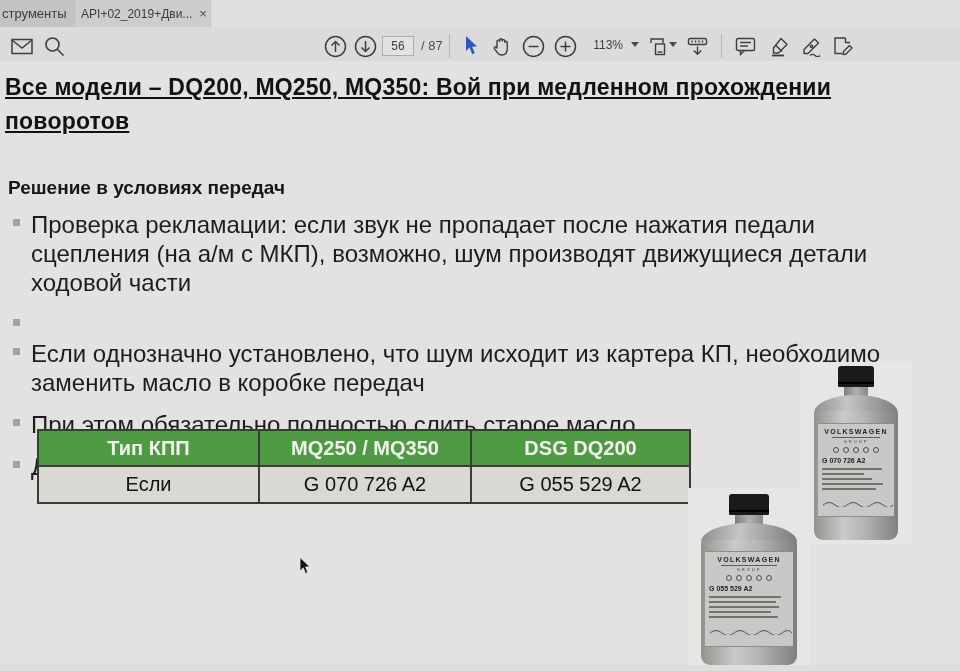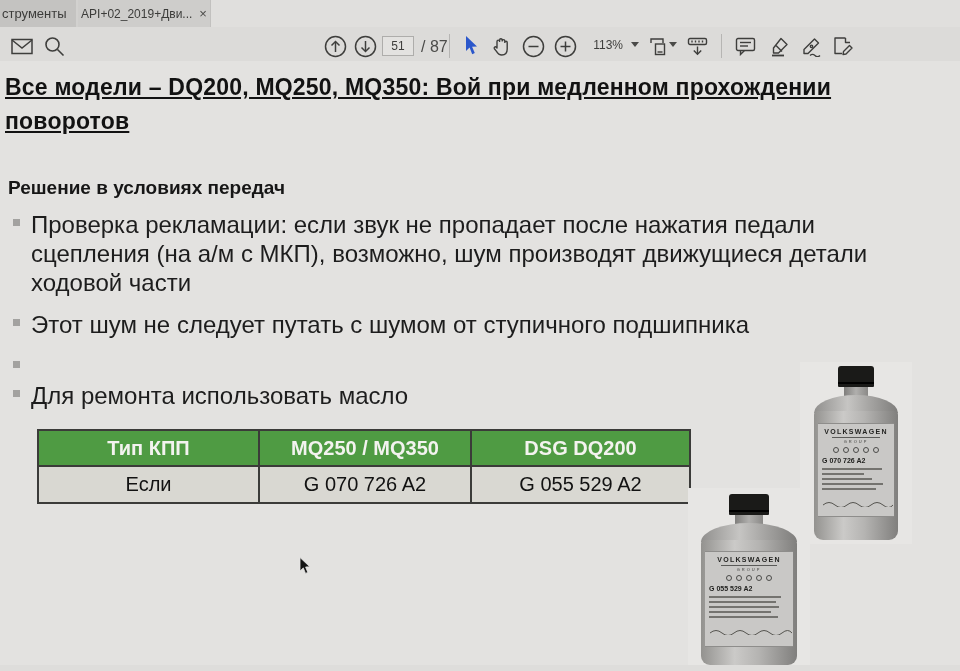--- a/index.html
+++ b/index.html
@@ -15,21 +15,21 @@
   .tab-doc .close { font-size:13px; color:#4a4a48; line-height:1; cursor:default; }
   .tab-rest { position:absolute; left:210px; top:0; width:750px; height:27px; background:#e0dfdd; border-left:1px solid #c2c1bf; }
 
   
   .toolbar { position:absolute; top:27px; left:0; width:960px; height:38px; background:#dcdbd9; border-bottom:2px solid #6e6e6c; }
   .tb { position:absolute; top:5px; width:28px; height:28px; display:flex; align-items:center; justify-content:center; }
   .tb svg { display:block; }
   .sep { position:absolute; top:7px; width:1px; height:24px; background:#b6b5b3; }
   .pagebox { position:absolute; top:9px; left:382px; width:32px; height:20px; border:1px solid #aeadab;
              background:#e3e2e0; font-size:12px; color:#3e3e3c; text-align:center; line-height:18px; }
-  .pagecount { position:absolute; top:11px; left:421px; font-size:16px; color:#4c4c4a; }
+  .pagecount { position:absolute; top:11px; left:421px; font-size:13px; color:#4c4c4a; }
   .zoomlabel { position:absolute; top:11px; left:585px; font-size:12px; color:#3e3e3c; width:38px; text-align:right; }
   .caret { position:absolute; width:0; height:0; border-left:4px solid transparent; border-right:4px solid transparent;
            border-top:5px solid #4a4a48; }
 
   
   .page { position:absolute; top:61px; left:0; width:960px; height:604px; background:#e3e2e0; }
 
   .doc-title { position:absolute; left:5px; top:9px; width:932px; font-size:23px; font-weight:bold;
                color:#121212; line-height:34px; text-decoration:underline; letter-spacing:0.2px; }
   .section-heading { position:absolute; left:8px; top:116px; font-size:19px; font-weight:bold; color:#161616; }
@@ -109,21 +109,21 @@
   </div>
 
   <div class="tb" style="left:351px">
     <svg width="23" height="23" viewBox="0 0 23 23" fill="none" stroke="#3e3e3c" stroke-width="1.5">
       <circle cx="11.5" cy="11.5" r="10"></circle>
         <line x1="11.5" y1="6" x2="11.5" y2="16"></line>
         <polyline points="7.5,12.5 11.5,16.5 15.5,12.5"></polyline>
     </svg>
   </div>
 
-  <div class="pagebox">51</div>
+  <div class="pagebox">56</div>
   <div class="pagecount">/ 87</div>
 
   <div class="sep" style="left:449px"></div>
 
   <div class="tb" style="left:458px">
     <svg width="15" height="20" viewBox="0 0 15 20">
       <path d="M1,0 L1,15 L4.6,11.6 L7.2,18.2 L9.8,17.1 L7.1,10.7 L12,10.4 Z" fill="#2b57cb"></path>
     </svg>
   </div>
 
@@ -214,24 +214,28 @@
 
   <div class="section-heading">Решение в условиях передач</div>
 
   <div class="bullets">
     <div class="bullet">
       <span class="marker"></span>
       <span class="btext">Проверка рекламации: если звук не пропадает после нажатия педали сцепления (на а/м с МКП), возможно, шум производят движущиеся детали ходовой части</span>
     </div>
     <div class="bullet">
       <span class="marker"></span>
-      <span class="btext">Этот шум не следует путать с шумом от ступичного подшипника</span>
-    </div>
-    <div class="bullet">
-      <span class="marker"></span>
+    </div>
+    <div class="bullet">
+      <span class="marker"></span>
+      <span class="btext">Если однозначно установлено, что шум исходит из картера КП, необходимо заменить масло в коробке передач</span>
+    </div>
+    <div class="bullet">
+      <span class="marker"></span>
+      <span class="btext">При этом обязательно полностью слить старое масло</span>
     </div>
     <div class="bullet">
       <span class="marker"></span>
       <span class="btext">Для ремонта использовать масло</span>
     </div>
   </div>
 
   <table class="parts-table">
     <tbody>
         <tr>

